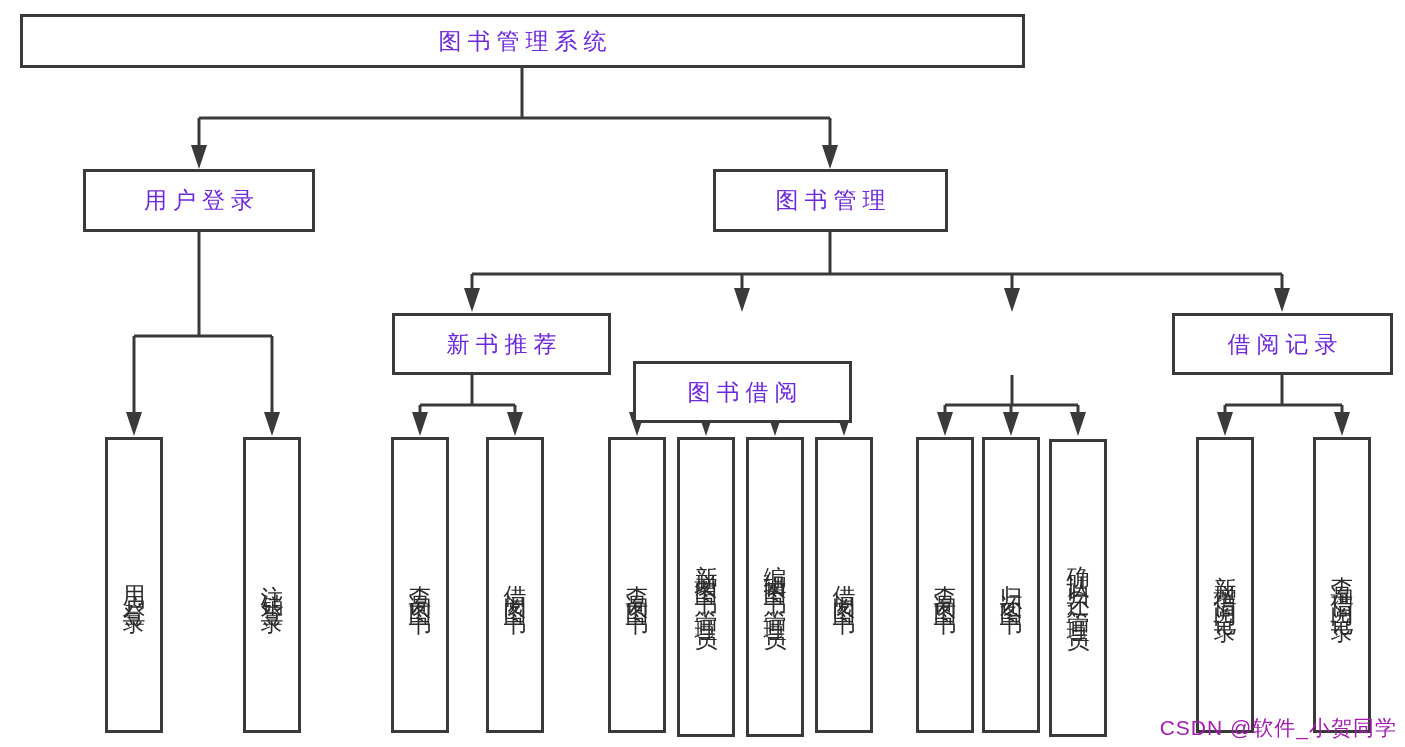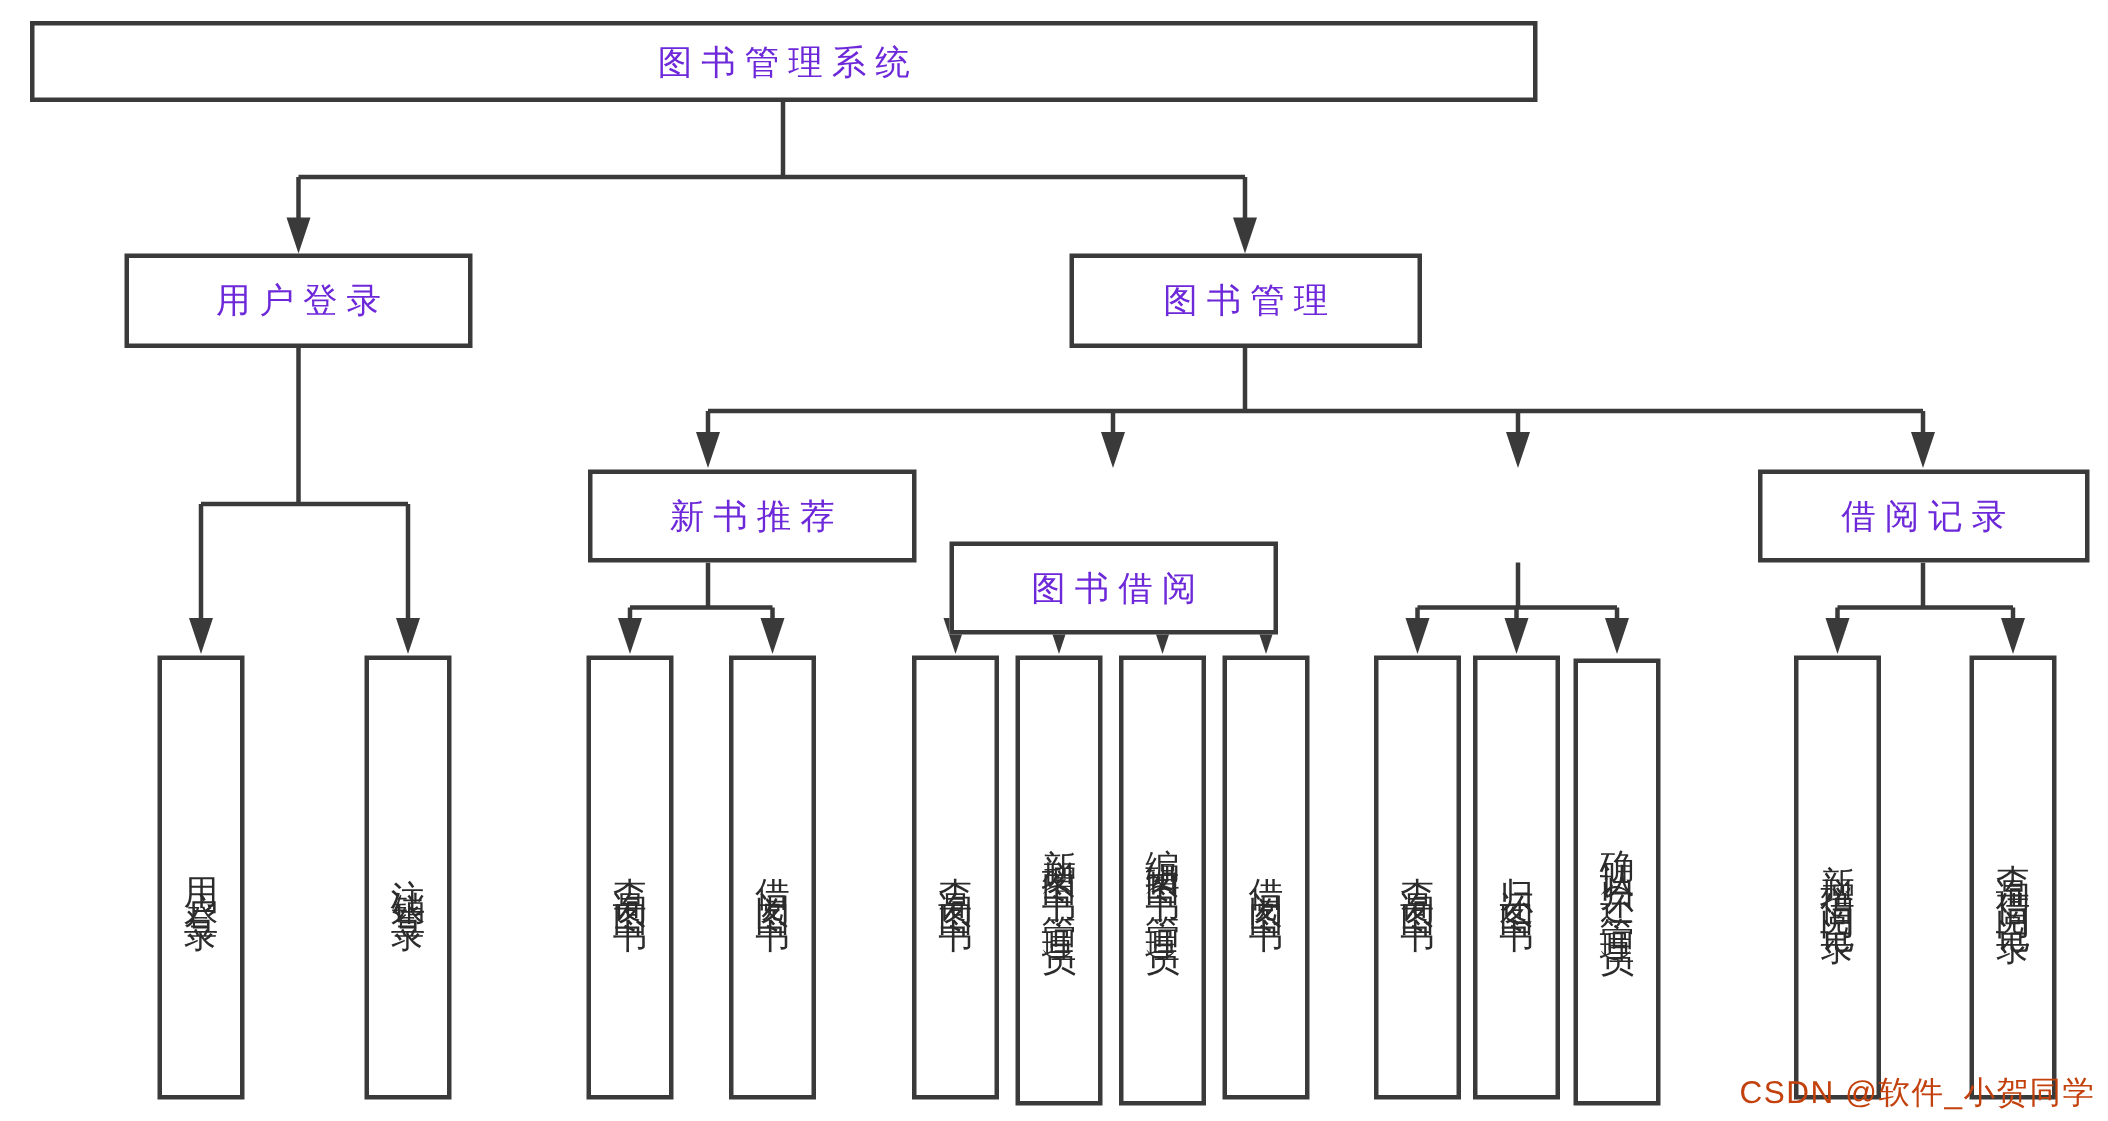--- a/index.html
+++ b/index.html
@@ -49,21 +49,21 @@
     letter-spacing: 9px;
     line-height: 1;
     color: #2b2b2b;
   }
   .watermark {
     position: absolute;
     right: 8px;
     bottom: 5px;
     font-size: 21px;
     letter-spacing: 1px;
-    color: #c2410c;
+    color: #a21caf;
     z-index: 5;
     white-space: nowrap;
   }
 </style>
 </head>
 <body>
 
 <div class="canvas">
 
   <svg id="connector-layer" viewBox="0 0 1405 747" xmlns="http://www.w3.org/2000/svg">

